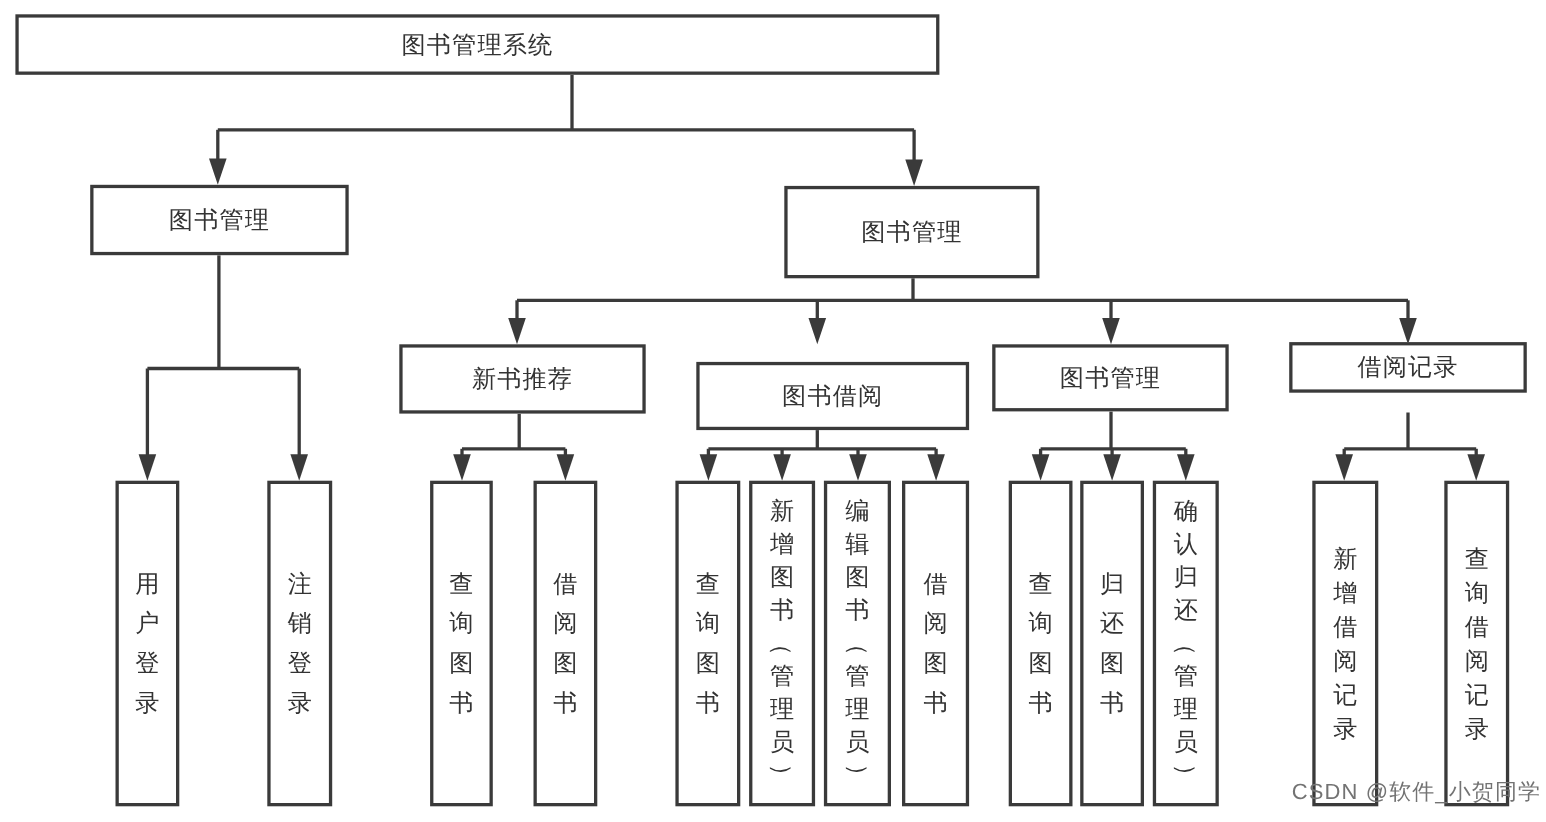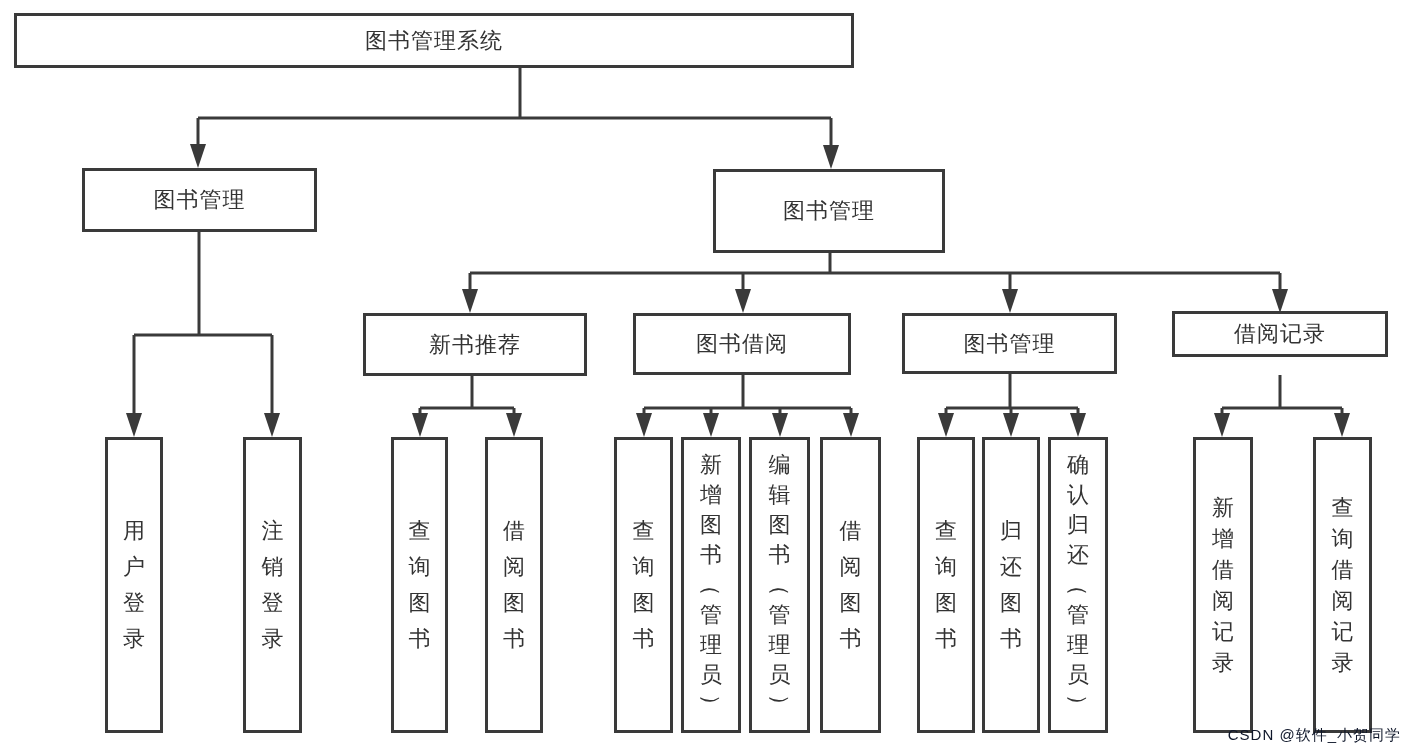--- a/index.html
+++ b/index.html
@@ -28,23 +28,23 @@
     align-items:center;justify-content:center;
     width:100%;height:100%;
   }
   .vchar{
     display:flex;align-items:center;justify-content:center;
     width:100%;
   }
   .vchar.rot{transform:rotate(90deg);}
   .watermark{
     position:absolute;
-    right:4px;bottom:2px;
-    font-size:15px;
-    color:#0f172a;
+    right:4px;bottom:14px;
+    font-size:20px;
+    color:#737373;
     letter-spacing:1px;
     z-index:3;
     white-space:nowrap;
   }
 </style>
 </head>
 <body>
 
 <div class="canvas">
   <svg class="wires">
@@ -107,21 +107,21 @@
       </div>
       <div class="node" style="left: 82px; top: 168px; width: 235px; height: 64px;">
         <span>图书管理</span>
       </div>
       <div class="node" style="left: 713px; top: 169px; width: 232px; height: 84px; text-align: right;">
         <span>图书管理</span>
       </div>
       <div class="node" style="left: 363px; top: 313px; width: 224px; height: 63px;">
         <span>新书推荐</span>
       </div>
-      <div class="node" style="left: 633px; top: 313px; width: 218px; height: 62px;">
+      <div class="node" style="left: 633px; top: 329px; width: 248px; height: 62px;">
         <span>图书借阅</span>
       </div>
       <div class="node" style="left: 902px; top: 313px; width: 215px; height: 61px;">
         <span>图书管理</span>
       </div>
       <div class="node" style="left: 1172px; top: 311px; width: 216px; height: 46px;">
         <span>借阅记录</span>
       </div>
       <div class="node vbox" style="left: 105px; top: 437px; width: 58px; height: 296px;">
         <div class="vtext">

